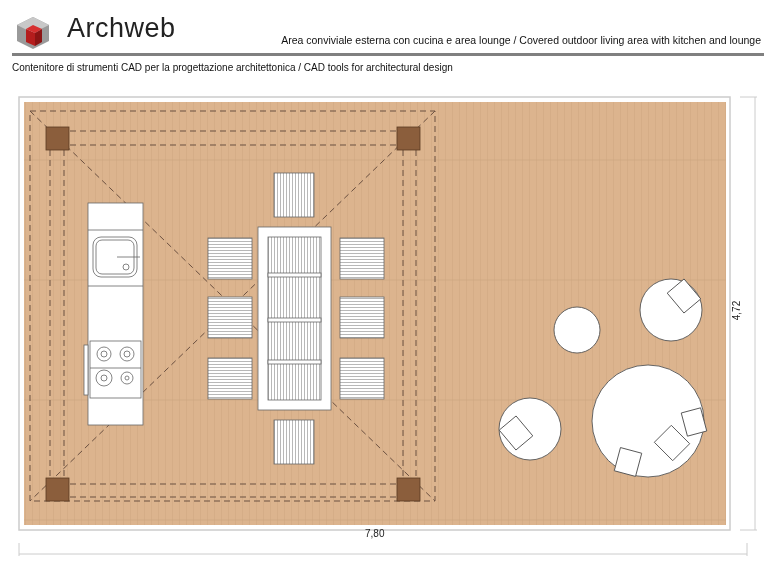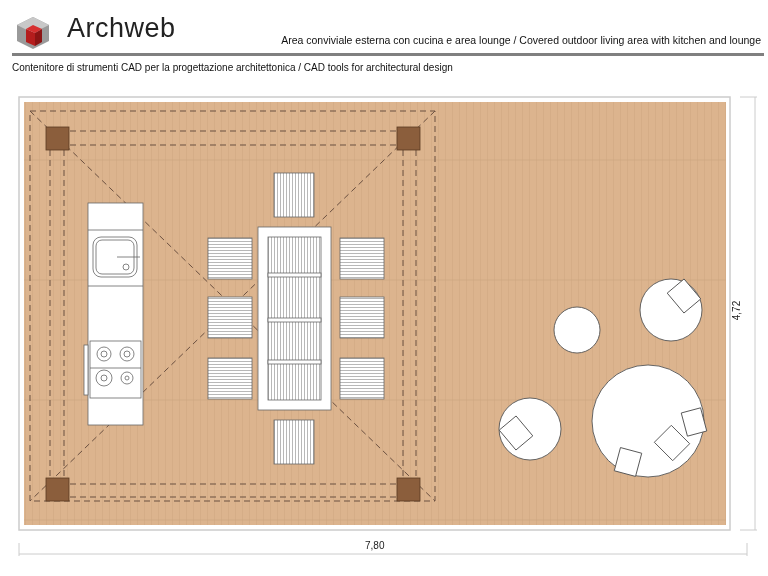--- a/index.html
+++ b/index.html
@@ -130,14 +130,14 @@
   <g stroke="#ccc" stroke-width="1">
     <line x1="19" y1="554" x2="747" y2="554"></line>
     <line x1="19" y1="543" x2="19" y2="556"></line>
     <line x1="747" y1="543" x2="747" y2="556"></line>
     <line x1="755" y1="97" x2="755" y2="530"></line>
     <line x1="740" y1="97" x2="757" y2="97"></line>
     <line x1="740" y1="530" x2="757" y2="530"></line>
   </g>
 </svg>
 
-<div class="dim-label" style="left:365px;top:540px;">7,80</div>
+<div class="dim-label" style="left:365px;top:528px;">7,80</div>
 <div class="dim-label" style="left:727px;top:305px;transform:rotate(-90deg);">4,72</div>
 
 </body></html>

